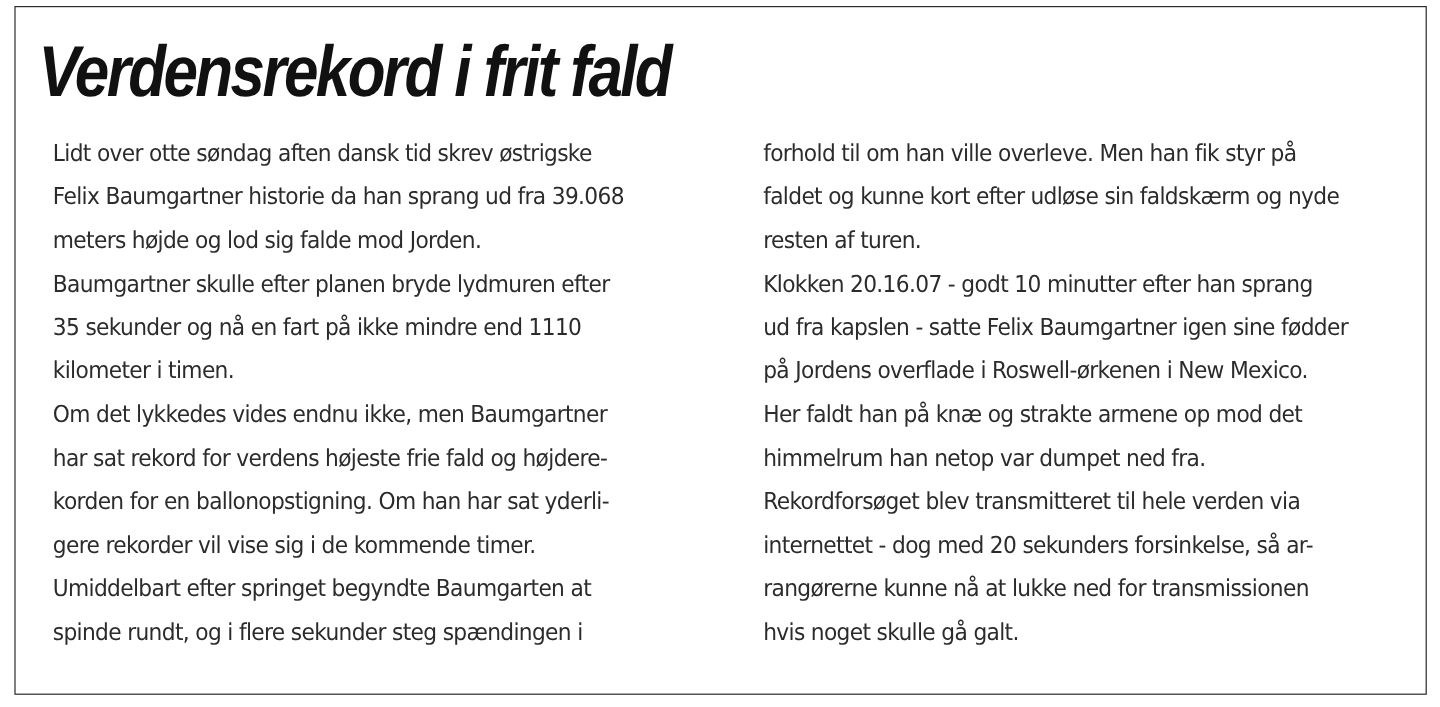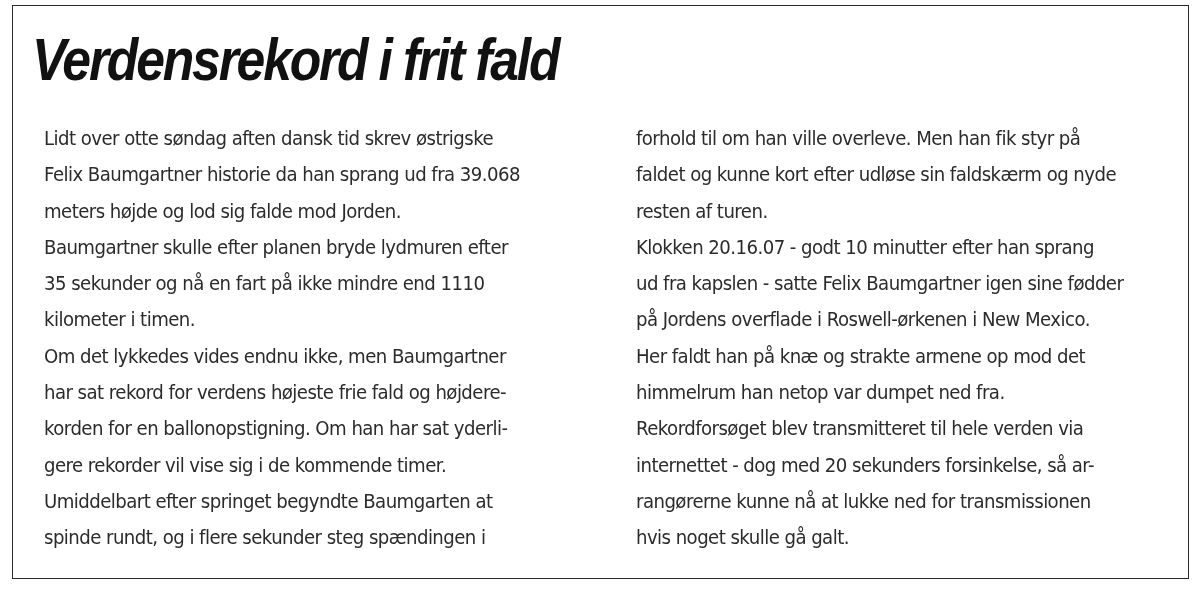--- a/index.html
+++ b/index.html
@@ -8,21 +8,21 @@
       position: absolute; left: 12px; top: 5px; width: 1177px; height: 574px;
       border: 1.5px solid #2a2a2a; box-sizing: border-box; background: #fff;
     }
     .title {
       position: absolute; left: 32px; top: 22px; margin: 0;
       font-family: "Liberation Sans", sans-serif; font-weight: 700; font-style: italic;
       font-size: 60px; line-height: 76px; color: #111; letter-spacing: -2.5px;
       transform: scaleX(0.86); transform-origin: left top; white-space: nowrap;
     }
     .col {
-      position: absolute; top: 121px;
+      position: absolute; top: 110px;
       font-family: "DejaVu Sans", sans-serif; font-size: 19.5px; line-height: 36.3px;
       color: #2b2b2b; letter-spacing: -0.6px;
     }
     .col.left { left: 44px; width: 560px; }
     .col.right { left: 620px; width: 570px; margin-left: 16px; }
     .line { display: block; white-space: nowrap; transform: scaleX(0.93); transform-origin: left center; }
   </style>
 </head>
 <body>
 

